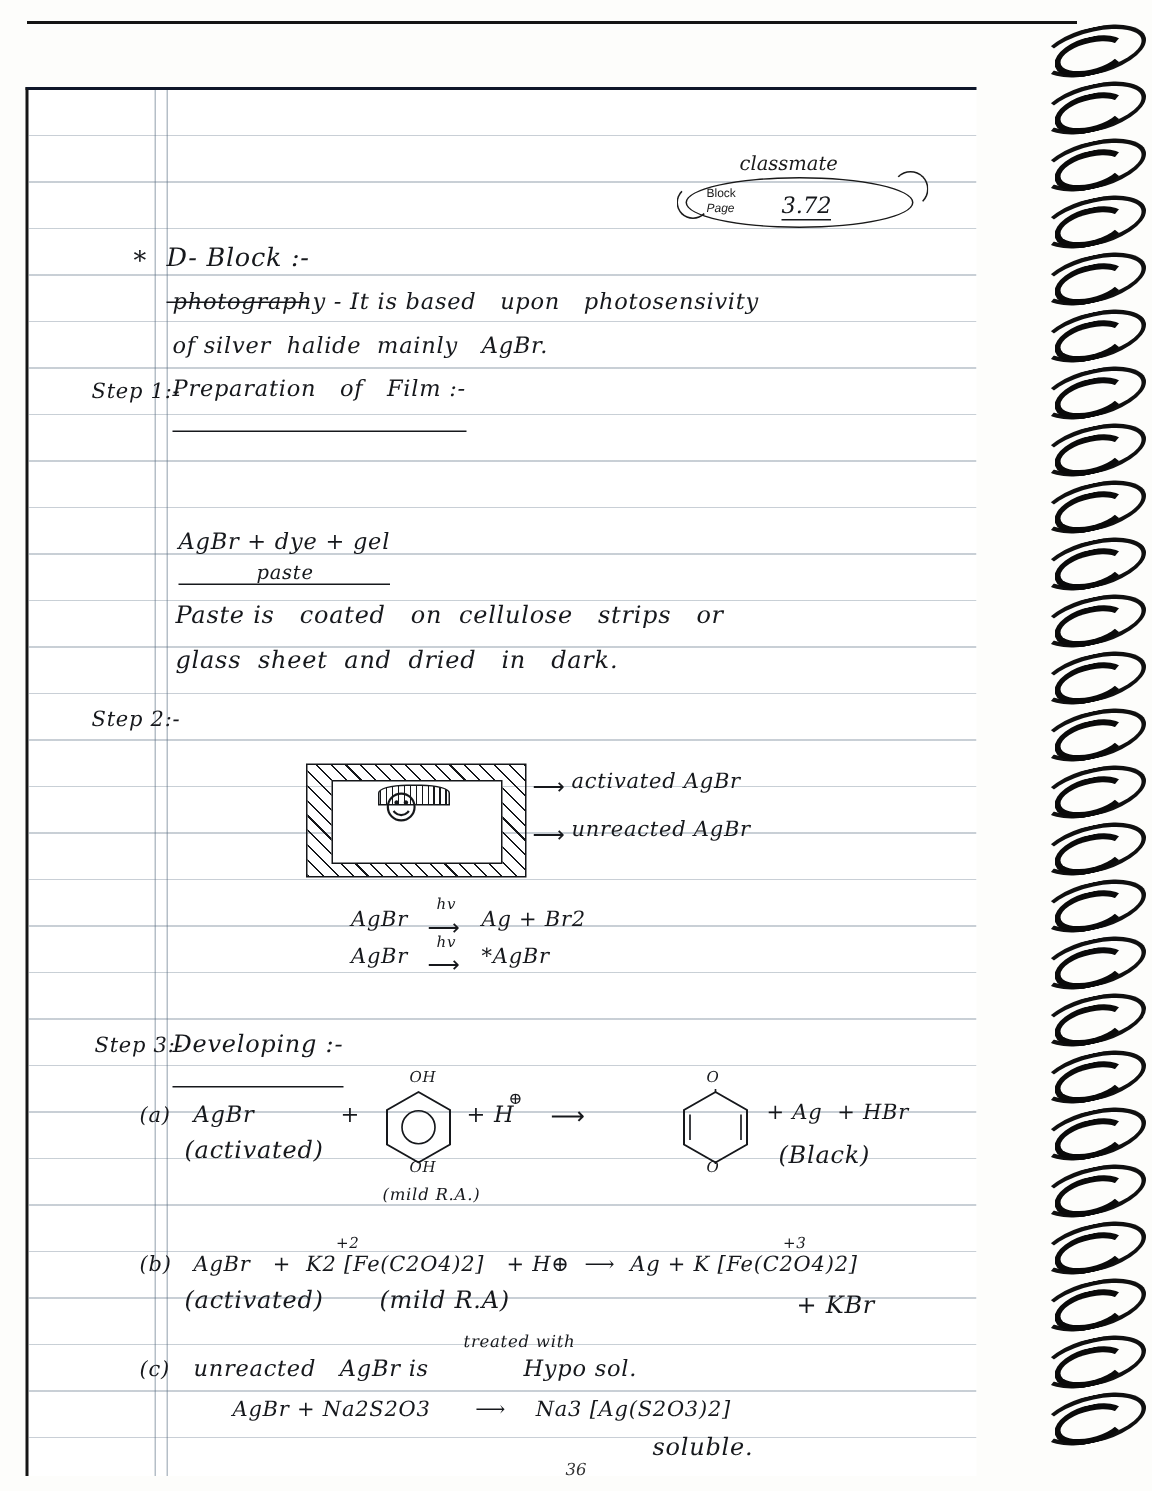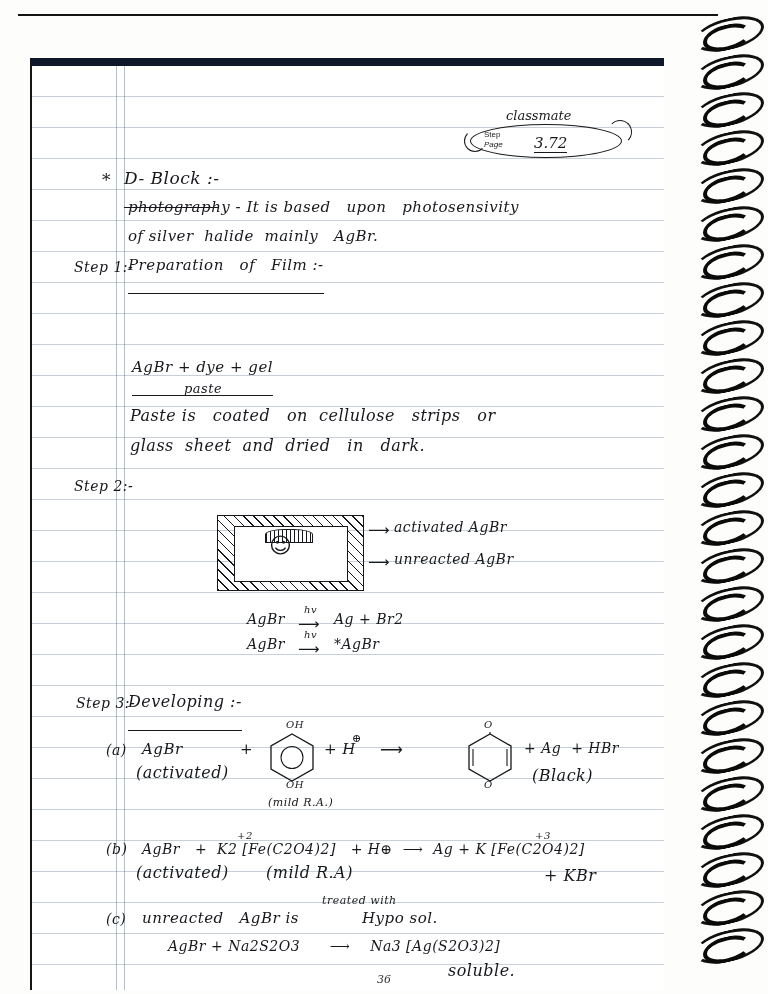--- a/index.html
+++ b/index.html
@@ -10,22 +10,22 @@
   
   .spiral{position:absolute;top:0;right:0;width:78px;height:994px;}
   .ring{position:absolute;right:4px;width:64px;height:26px;
         border:3px solid #101010;border-radius:50%/50%;
         border-left-color:transparent;border-top-color:#101010;
         transform:skewY(-12deg);background:transparent;}
   .ring:after{content:"";position:absolute;left:6px;top:3px;width:40px;height:18px;
         border:4px solid #0a0a0a;border-radius:50%;border-right-color:transparent;}
 
   
-  .sheet{position:absolute;left:30px;top:58px;width:632px;height:924px;
-         background:#ffffff;border-left:2px solid #151515;border-top:8px solid #0f172a;
+  .sheet{position:absolute;left:17px;top:58px;width:632px;height:924px;
+         background:#ffffff;border-left:2px solid #151515;border-top:2px solid #0f172a;
          box-shadow:0 0 0 0 rgba(0,0,0,0);overflow:hidden;}
   .rules{position:absolute;left:0;top:0;width:100%;height:100%;
          background:repeating-linear-gradient(to bottom,
            rgba(0,0,0,0) 0px, rgba(0,0,0,0) 30px,
            rgba(90,110,130,.33) 30px, rgba(90,110,130,.33) 31px);}
   .margin-v1{position:absolute;left:84px;top:0;width:1px;height:100%;background:rgba(90,110,130,.45);}
   .margin-v2{position:absolute;left:92px;top:0;width:1px;height:100%;background:rgba(90,110,130,.45);}
 
   
   .hw{position:absolute;font-family:"DejaVu Serif",serif;font-style:italic;color:#16181c;
@@ -109,21 +109,21 @@
   <div class="sheet">
     <div class="rules"></div>
     <div class="margin-v1"></div>
     <div class="margin-v2"></div>
 
     <div class="logo">
       <div class="oval"></div>
       <div class="swirlL"></div>
       <div class="swirlR"></div>
       <div class="word">classmate</div>
-      <div class="dline">Step</div>
+      <div class="dline">Block</div>
       <div class="pline">Page</div>
       <div class="pval">3.72</div>
     </div>
 
     <div class="hw s17" style="left:70px;top:104px">*</div>
     <div class="hw s17 und" style="left:92px;top:102px">D- Block :-</div>
 
     <div class="hw s15" style="left:96px;top:161px">of silver  halide  mainly   AgBr.</div>
     <div class="hw s15" style="left:96px;top:132px">photography - It is based   upon   photosensivity</div>
 

